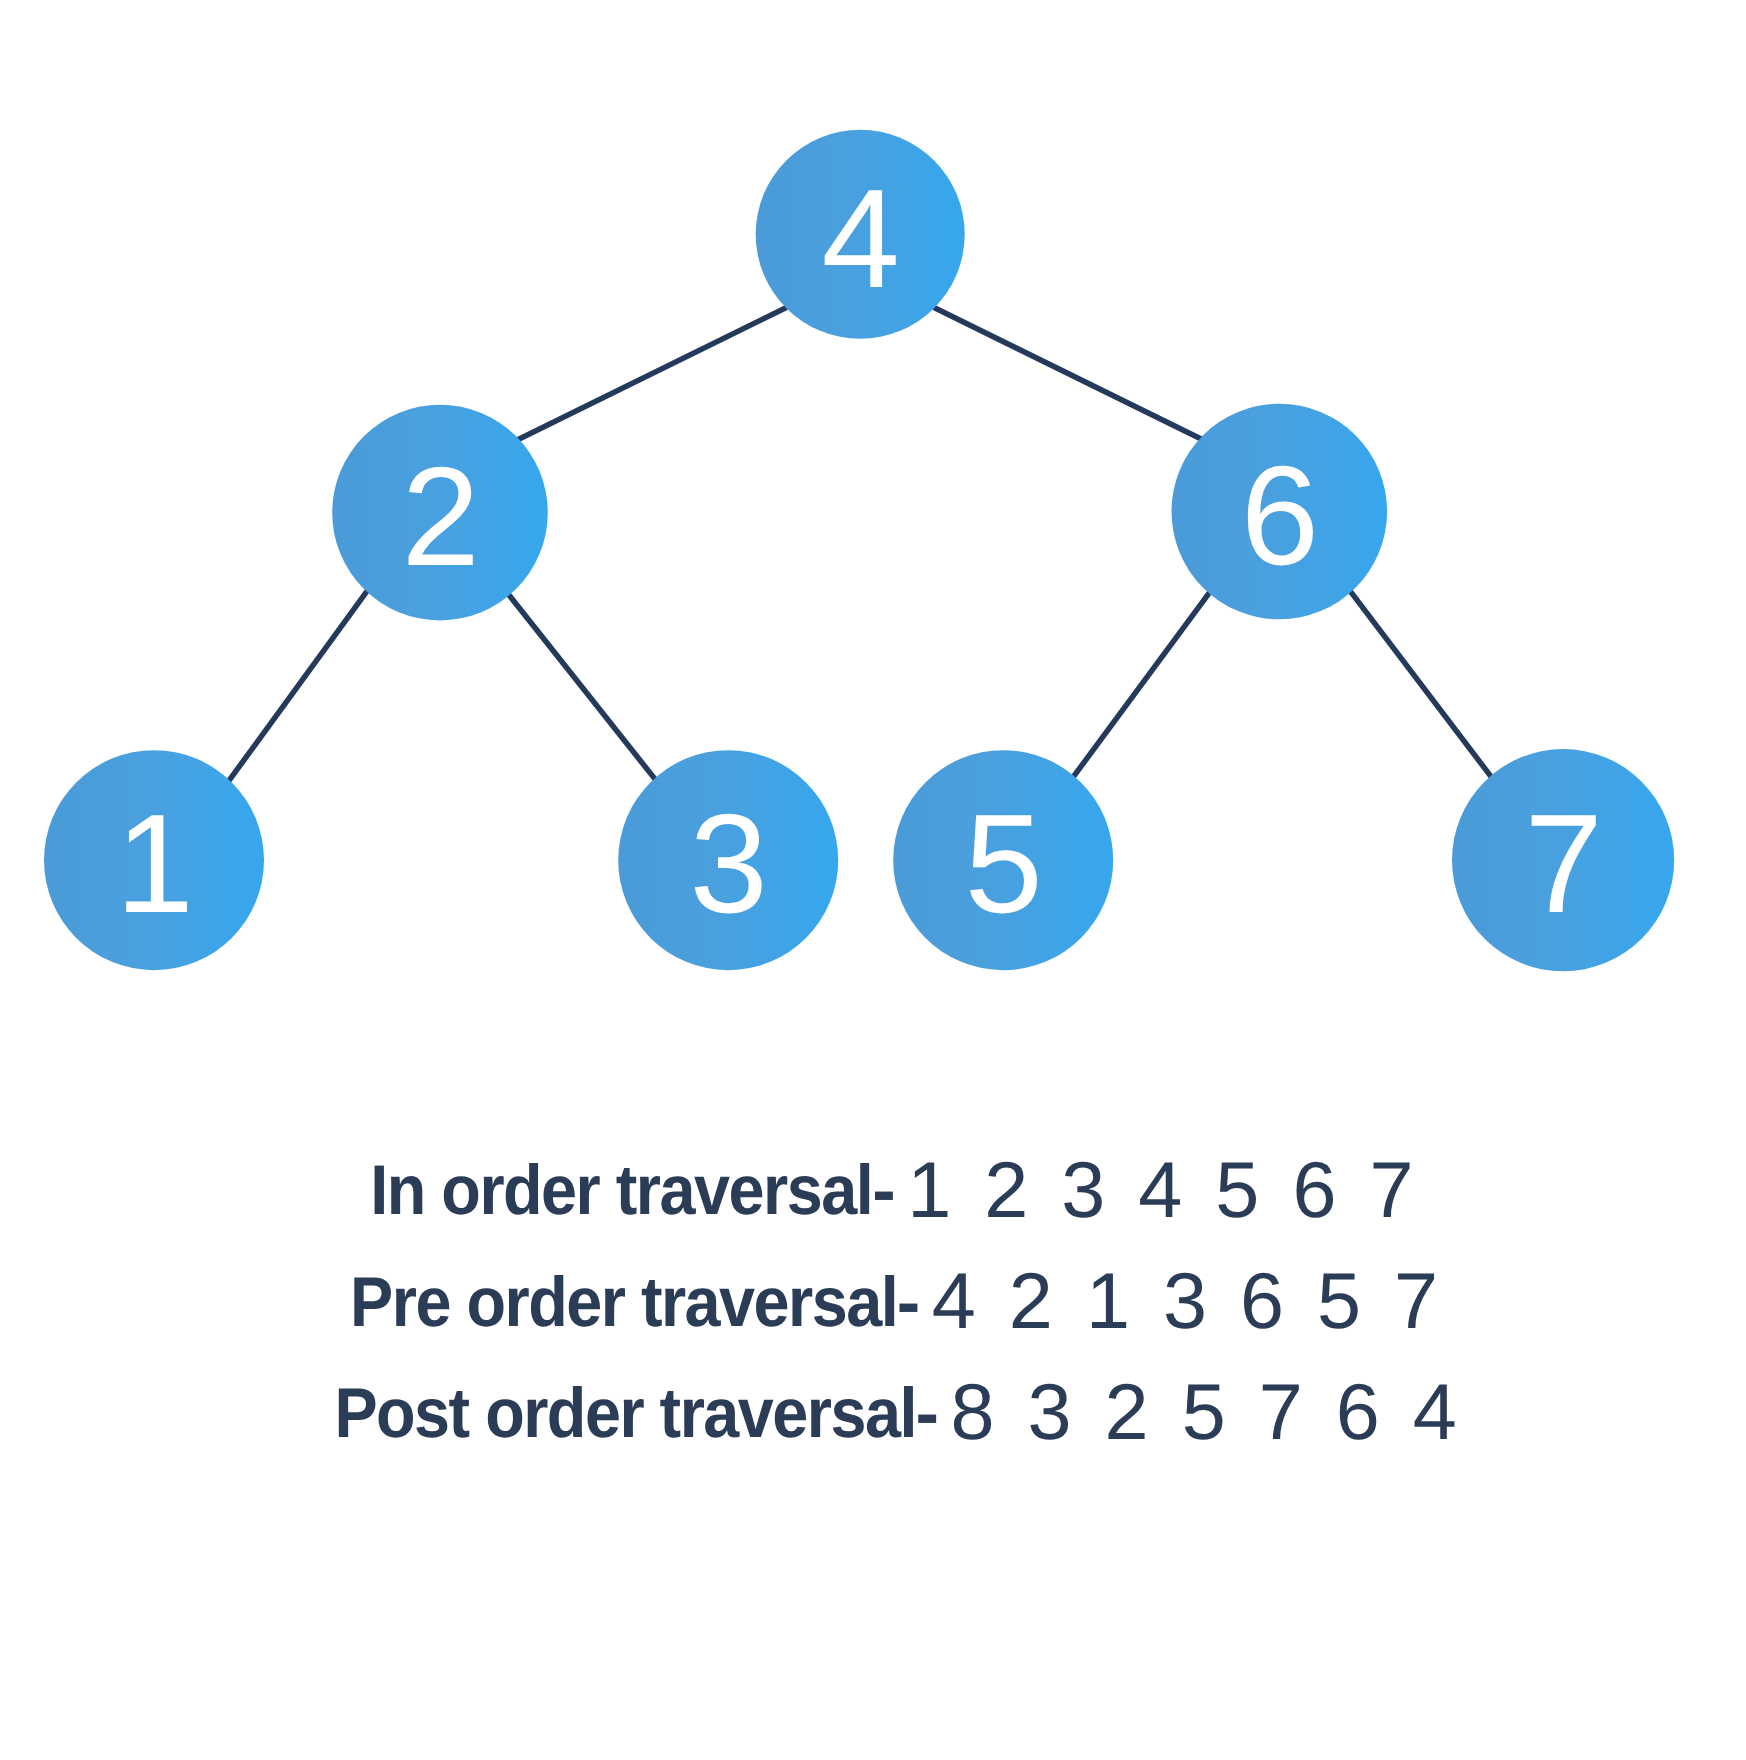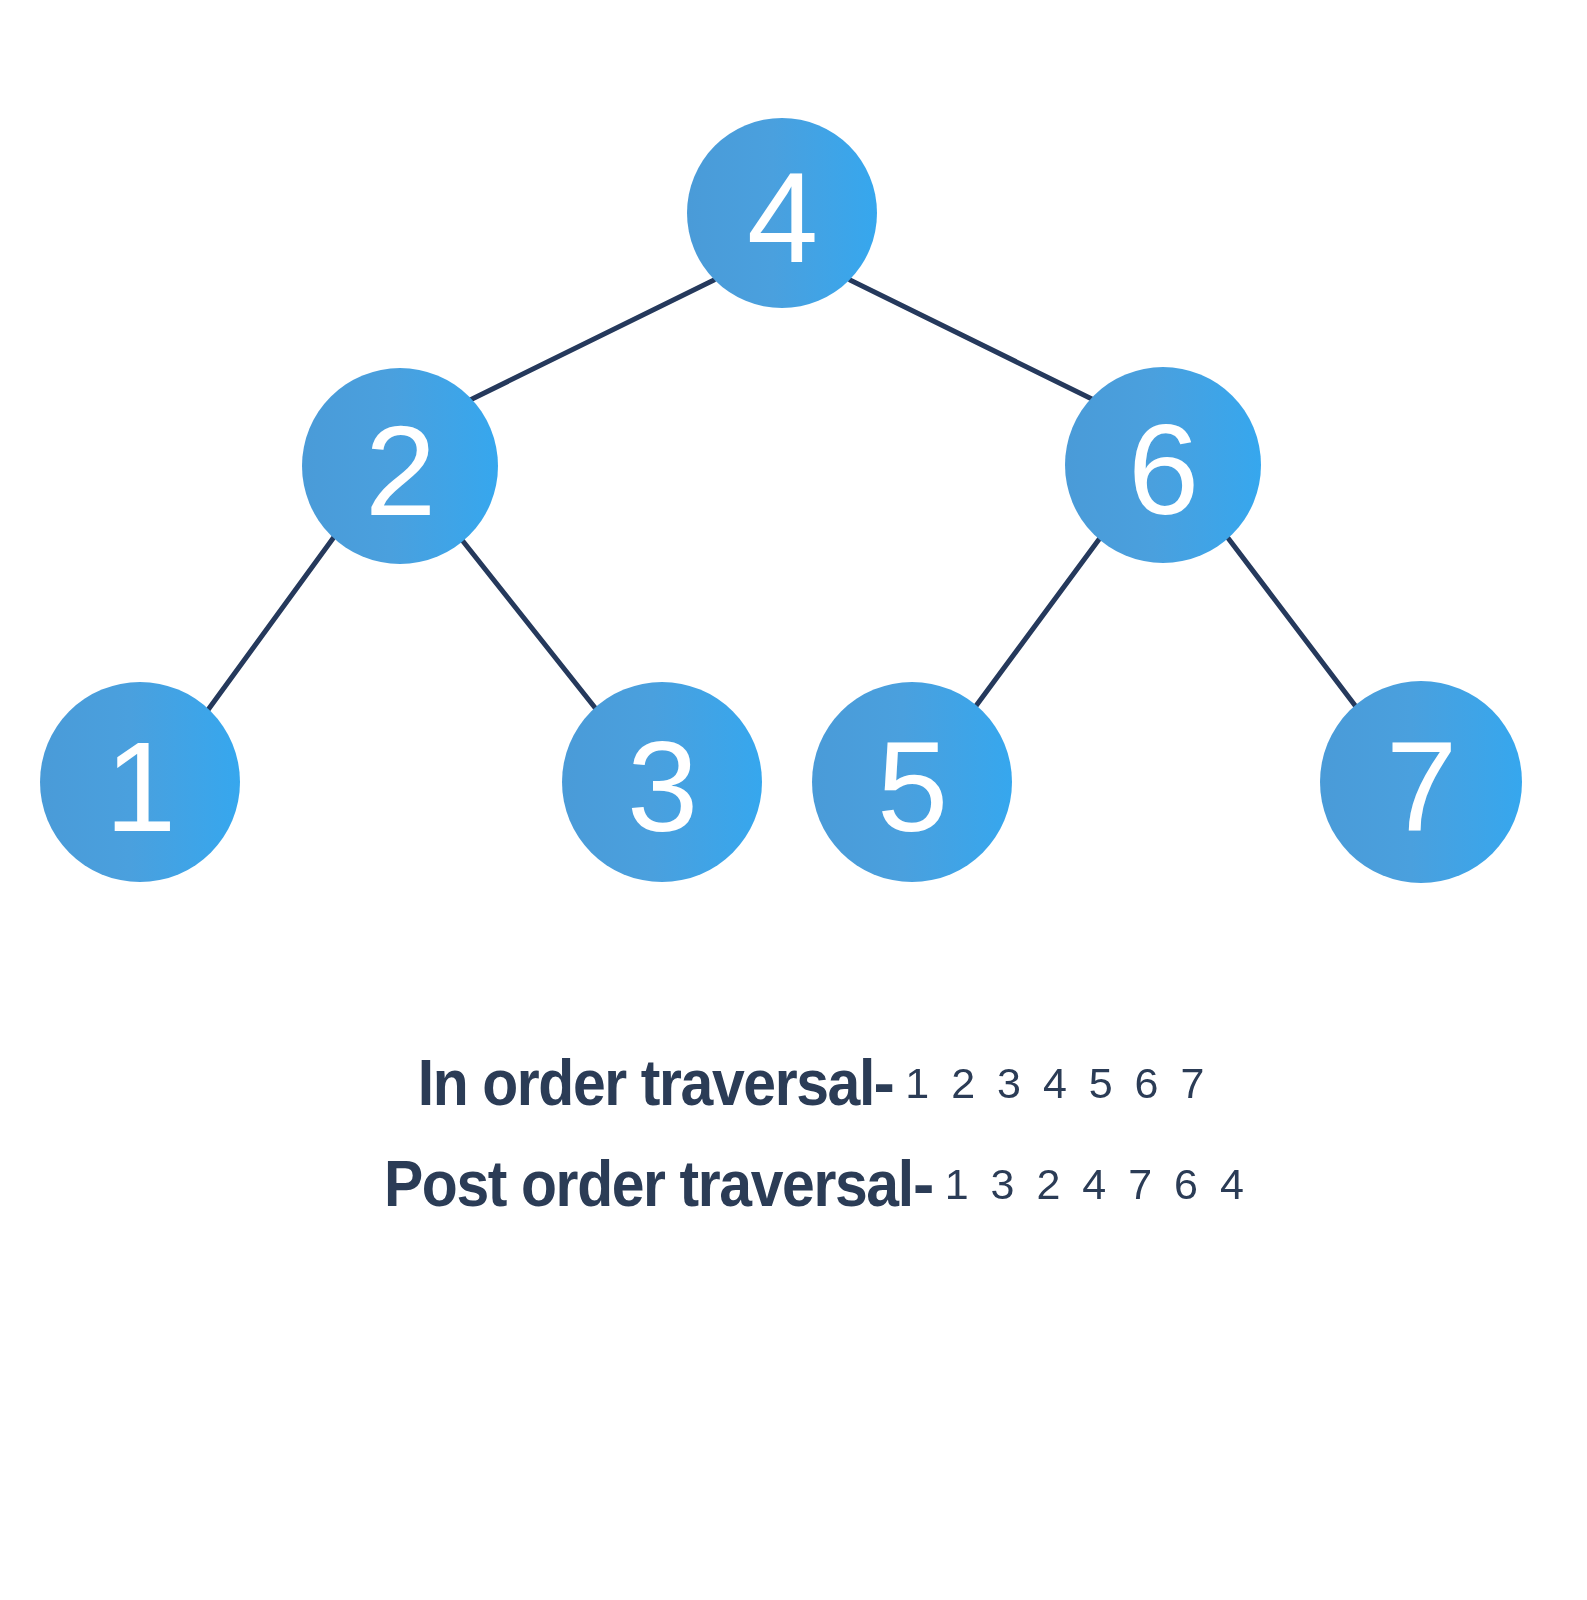--- a/index.html
+++ b/index.html
@@ -79,21 +79,21 @@
     font-family: "Liberation Sans", sans-serif;
     font-size: 64px;
     font-weight: 700;
     color: #2b3c56;
     display: inline-block;
     vertical-align: middle;
     letter-spacing: -1.5px;
   }
   .traversal-values {
     font-family: "Liberation Sans", sans-serif;
-    font-size: 43px;
+    font-size: 72px;
     font-weight: 300;
     color: #2b3c56;
     display: inline-block;
     vertical-align: middle;
     padding-left: 12px;
     letter-spacing: 5px;
   }
 </style>
 </head>
 <body>
@@ -146,16 +146,17 @@
           <g>
             <circle cx="1421" cy="782" r="101" fill="url(#nodeGrad)"></circle>
             <text x="1421" y="786" class="node-label">7</text>
           </g>
         </g>
     </svg>
   </div>
 
   <div id="traversal-list">
       <div class="traversal-row"><span class="traversal-label">In order traversal</span><span class="traversal-dash">-</span><span class="traversal-values">1 2 3 4 5 6 7</span></div>
-      <div class="traversal-row"><span class="traversal-label">Post order traversal</span><span class="traversal-dash">-</span><span class="traversal-values">1 3 2 4 7 6 4</span></div>
+      <div class="traversal-row"><span class="traversal-label">Pre order traversal</span><span class="traversal-dash">-</span><span class="traversal-values">4 2 1 3 6 5 7</span></div>
+      <div class="traversal-row"><span class="traversal-label">Post order traversal</span><span class="traversal-dash">-</span><span class="traversal-values">8 3 2 5 7 6 4</span></div>
     </div>
 
 </div>
 
 </body></html>

